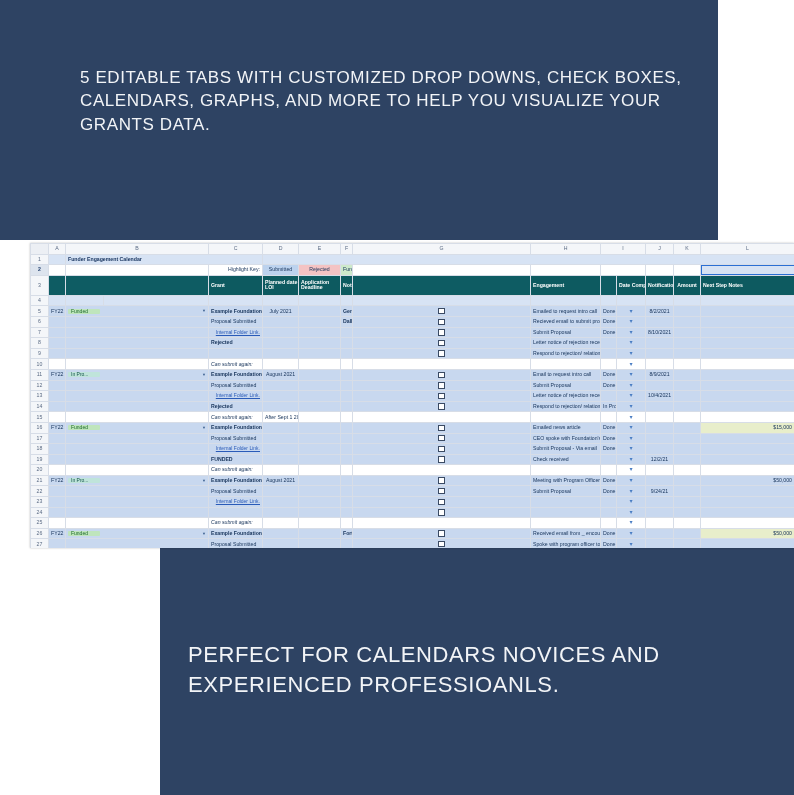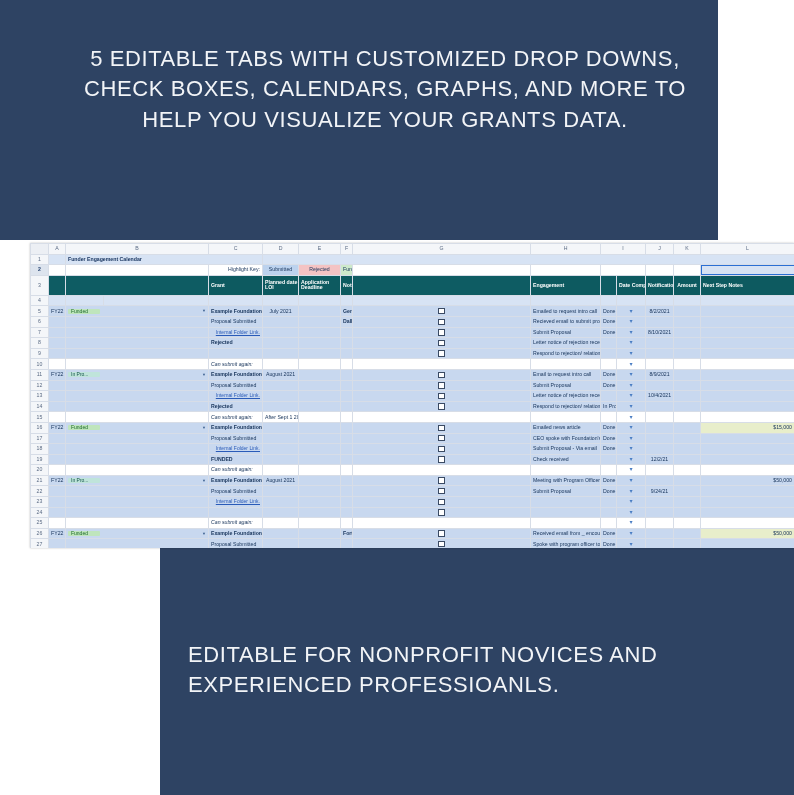--- a/index.html
+++ b/index.html
@@ -20,23 +20,22 @@
     background:#2e4363;
   }
   .promo-text{
     position:absolute;
     color:#f2f4f7;
     font-weight:400;
     letter-spacing:.6px;
     line-height:1.38;
   }
   .promo-top{
-    left:80px;top:44px;width:610px;
-    font-size:22px;
-    text-align:center;
+    left:80px;top:66px;width:610px;
+    font-size:17px;
   }
   .promo-bottom{
     left:188px;top:640px;width:580px;
     font-size:22px;
   }
 
   
   .sheet{
     position:absolute;left:30px;top:243px;width:764px;height:305px;
     background:#ffffff;
@@ -109,21 +108,21 @@
   .dcar{color:#4a7ec4;font-size:4.4px;text-align:center;}
   .selbox{outline:0.9px solid #2a6fd4;outline-offset:-1px;}
 </style>
 </head>
 <body>
 
 <div class="panel-top"></div>
 <div class="promo-text promo-top">5 EDITABLE TABS WITH CUSTOMIZED DROP DOWNS, CHECK BOXES, CALENDARS, GRAPHS, AND MORE TO HELP YOU VISUALIZE YOUR GRANTS DATA.</div>
 
 <div class="panel-bottom"></div>
-<div class="promo-text promo-bottom">EDITABLE FOR NONPROFIT NOVICES AND EXPERIENCED PROFESSIOANLS.</div>
+<div class="promo-text promo-bottom">PERFECT FOR CALENDARS NOVICES AND EXPERIENCED PROFESSIOANLS.</div>
 
 <div class="sheet">
   <table class="grid" id="sheet-table">
     <colgroup>
       <col style="width:18px">
         <col style="width:17px">
         <col style="width:38px">
       <col style="width:105px">
         <col style="width:54px">
         <col style="width:36px">

